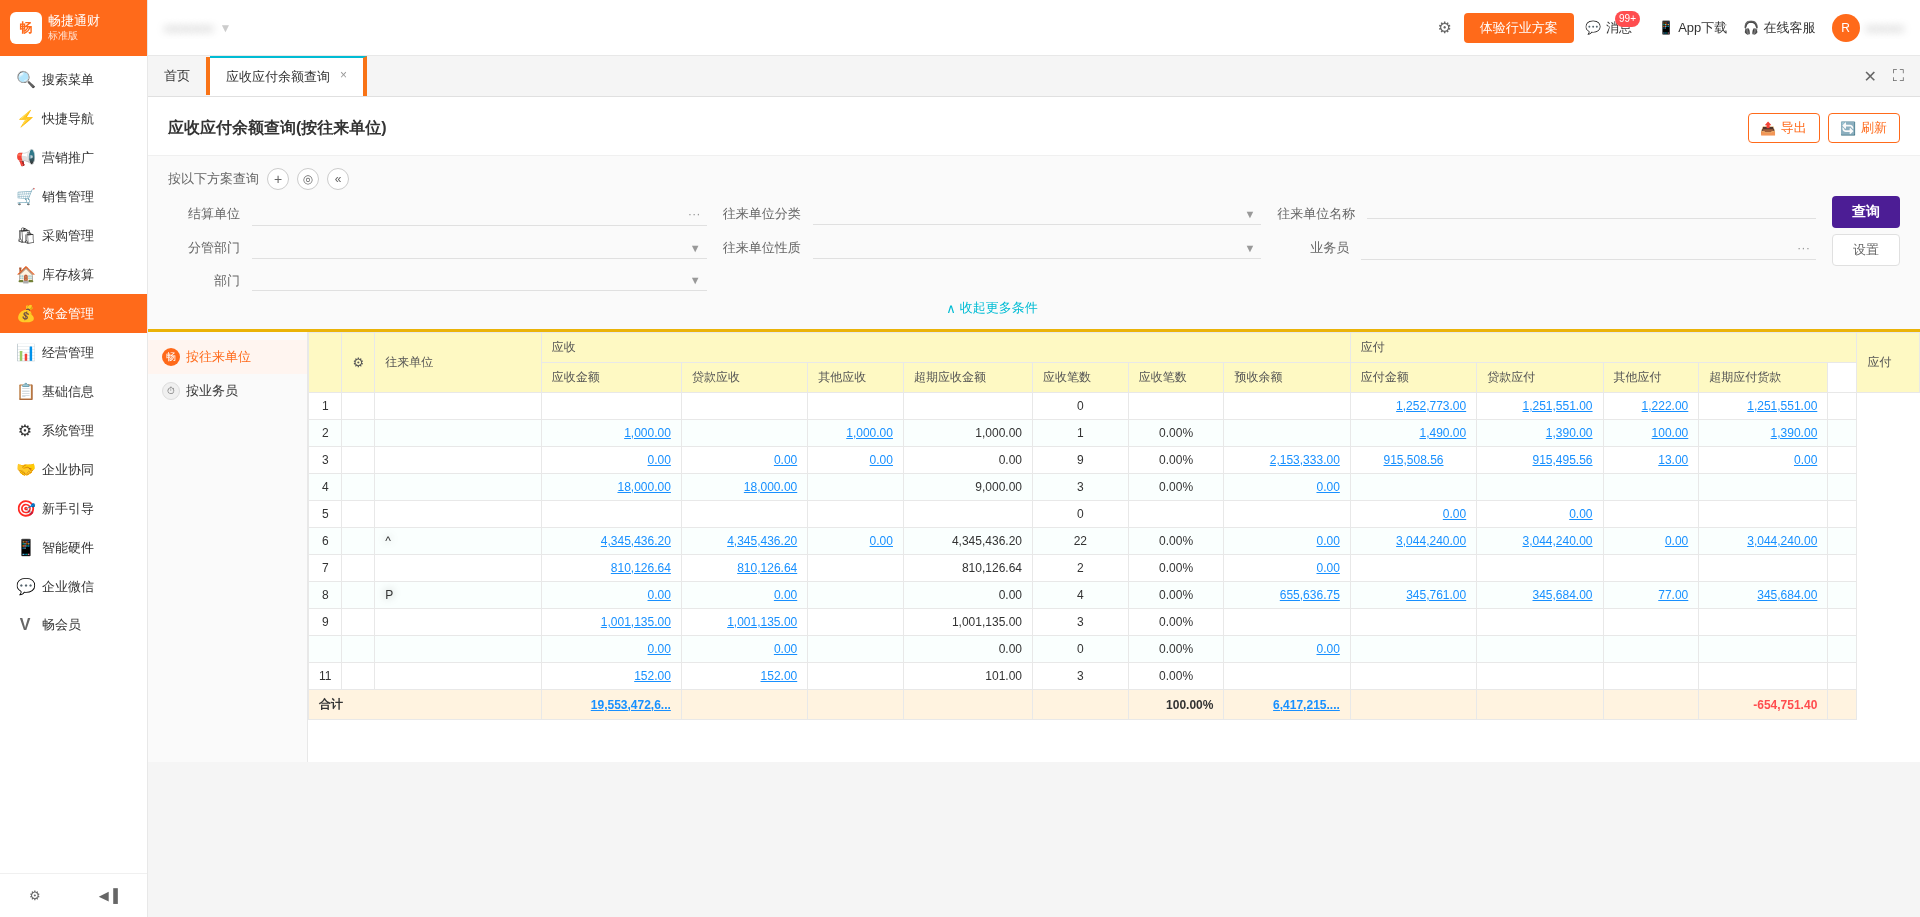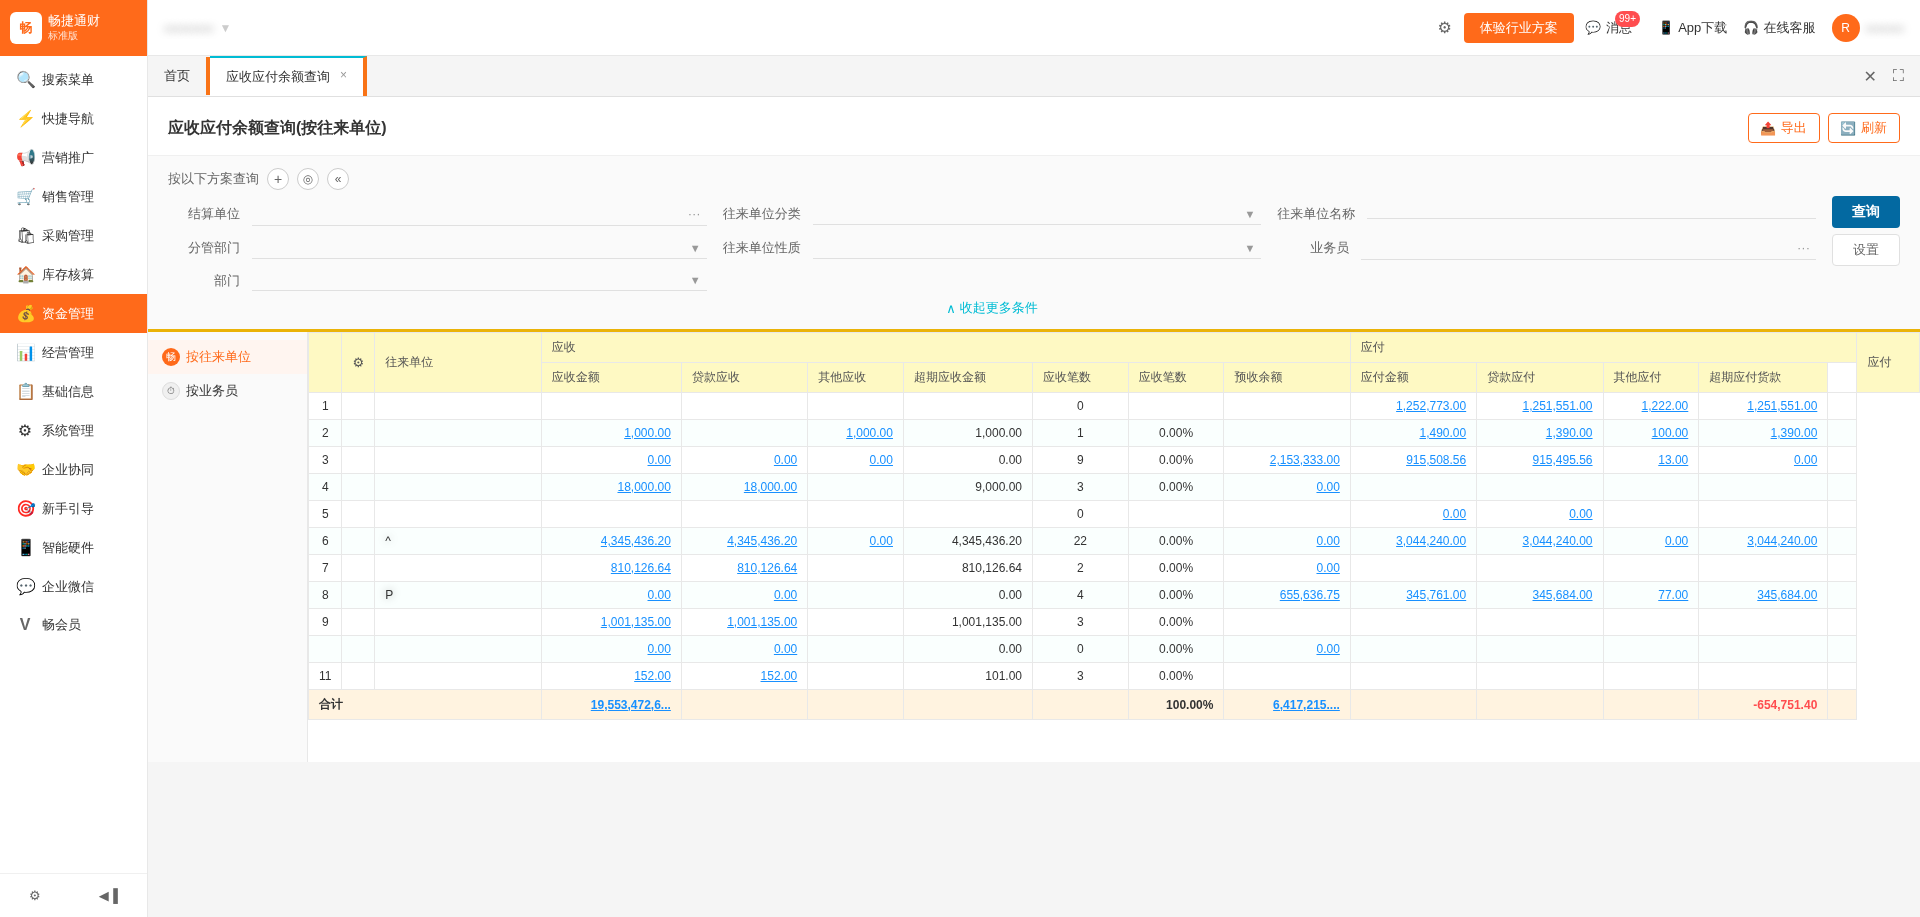--- a/index.html
+++ b/index.html
@@ -88,21 +88,21 @@
     .data-table tfoot td { background: #fff3e0; font-weight: bold; }
     .th-group { background: #f0f0f0; }
     .row-num { color: #999; text-align: center; }
     .blurred { color: transparent; text-shadow: 0 0 8px rgba(0,0,0,0.4); user-select: none; font-size: 11px; }
 
     
     ::-webkit-scrollbar { width: 6px; height: 6px; }
     ::-webkit-scrollbar-track { background: #f0f0f0; }
     ::-webkit-scrollbar-thumb { background: #ccc; border-radius: 3px; }
 
-    .query-btn { background: #0369a1; color: #fff; border: none; border-radius: 4px; padding: 7px 20px; cursor: pointer; font-size: 14px; font-weight: bold; }
+    .query-btn { background: #4c1d95; color: #fff; border: none; border-radius: 4px; padding: 7px 20px; cursor: pointer; font-size: 14px; font-weight: bold; }
     .settings-btn { background: #fff; color: #666; border: 1px solid #e0e0e0; border-radius: 4px; padding: 6px 16px; cursor: pointer; font-size: 13px; }
   </style>
 </head>
 <body>
 
 <div class="sidebar">
   <div class="sidebar-logo">
     <div class="sidebar-logo-icon">
       <span>畅</span>
     </div>
@@ -399,21 +399,21 @@
                   <td class="row-num text-center">3</td>
                   <td class="text-center"></td>
                   <td class="text-left blurred"></td>
                   <td style="color: rgb(24, 144, 255); text-decoration: underline; cursor: pointer;">0.00</td>
                   <td style="color: rgb(24, 144, 255); text-decoration: underline; cursor: pointer;">0.00</td>
                   <td style="color: rgb(24, 144, 255); text-decoration: underline; cursor: pointer;">0.00</td>
                   <td>0.00</td>
                   <td class="text-center">9</td>
                   <td class="text-center">0.00%</td>
                   <td style="color: rgb(24, 144, 255); text-decoration: underline; cursor: pointer;">2,153,333.00</td>
-                  <td style="color: rgb(24, 144, 255); text-decoration: underline; cursor: pointer;">915,508.56</td>
+                  <td style="color: rgb(24, 144, 255); text-decoration: underline; cursor: pointer; text-align: center;">915,508.56</td>
                   <td style="color: rgb(24, 144, 255); text-decoration: underline; cursor: pointer;">915,495.56</td>
                   <td style="color: rgb(24, 144, 255); text-decoration: underline; cursor: pointer;">13.00</td>
                   <td style="color: rgb(24, 144, 255); text-decoration: underline; cursor: pointer;">0.00</td>
                   <td></td>
                 </tr>
                 <tr>
                   <td class="row-num text-center">4</td>
                   <td class="text-center"></td>
                   <td class="text-left blurred"></td>
                   <td style="color: rgb(24, 144, 255); text-decoration: underline; cursor: pointer;">18,000.00</td>

